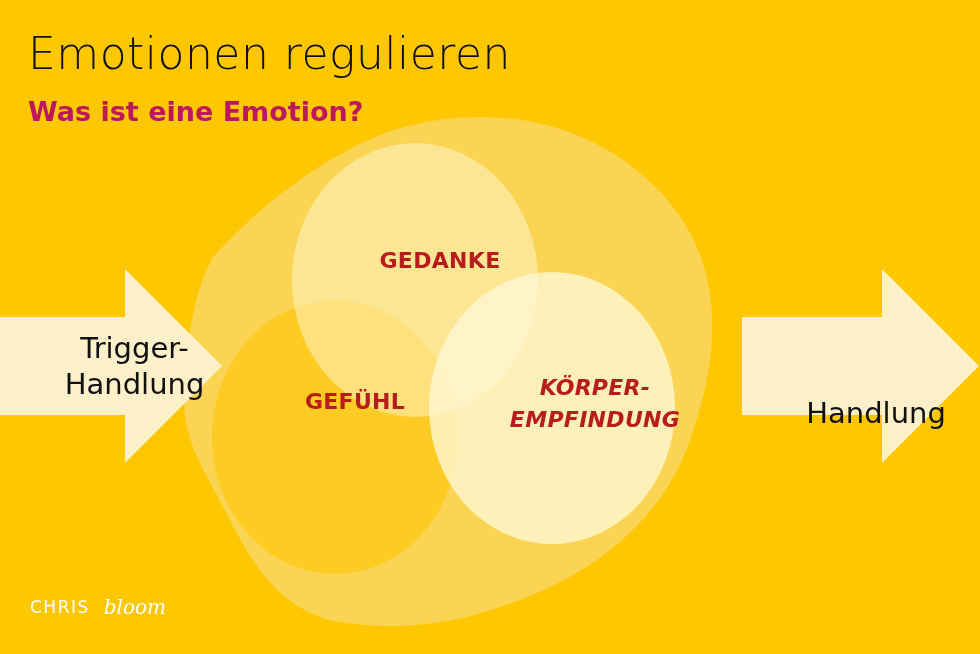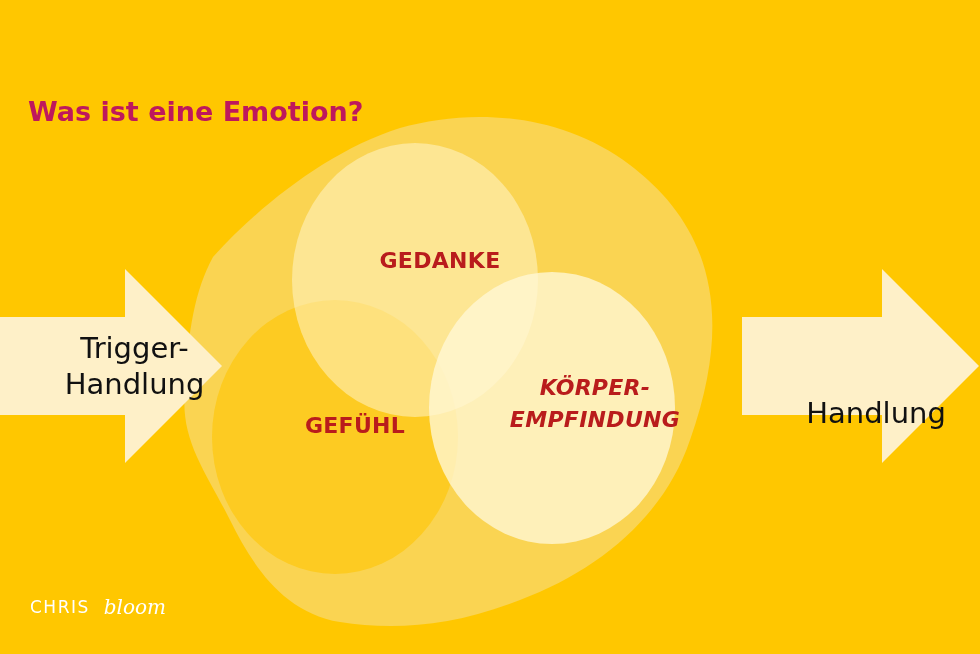--- a/index.html
+++ b/index.html
@@ -34,31 +34,32 @@
 
     <ellipse cx="415" cy="280" rx="123" ry="137" fill="#FFF4C8" fill-opacity="0.55"></ellipse>
 
     <ellipse cx="552" cy="408" rx="123" ry="136" fill="#FFF7D6" fill-opacity="0.78"></ellipse>
 
     <polygon points="0,317 125,317 125,269 222,366 125,463 125,415 0,415" fill="#FEF0C8"></polygon>
 
     <polygon points="742,317 882,317 882,269 979,366 882,463 882,415 742,415" fill="#FEF0C8"></polygon>
   </svg>
 
+  <div class="title">Emotionen regulieren</div>
   <div class="subtitle">Was ist eine Emotion?</div>
 
   <div class="arrow-text" style="left:0px; top:330px; width:195px;padding-left:37px;">
     <div>Trigger-</div>
     <div>Handlung</div>
   </div>
 
   <div class="arrow-text" style="left:776px; top:348px; width:200px;margin-top:47px;">Handlung</div>
 
   <div class="label" style="left:330px; top:245px; width:220px;">GEDANKE</div>
-  <div class="label" style="left:240px; top:410px; width:230px;">GEFÜHL</div>
+  <div class="label" style="left:240px; top:386px; width:230px;">GEFÜHL</div>
   <div class="label" style="left:460px; top:372px; width:270px;font-style:italic;">
     <div>KÖRPER-</div>
     <div>EMPFINDUNG</div>
   </div>
 
   <div class="logo">
     <span class="chris">CHRIS</span>
     <span class="bloom">bloom</span>
   </div>
 </div>

